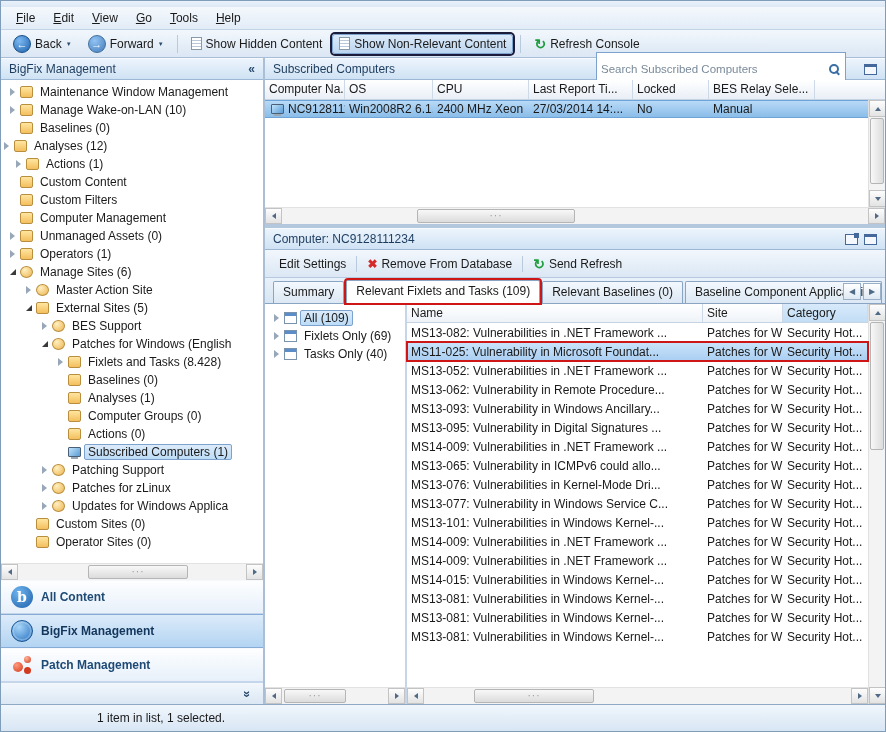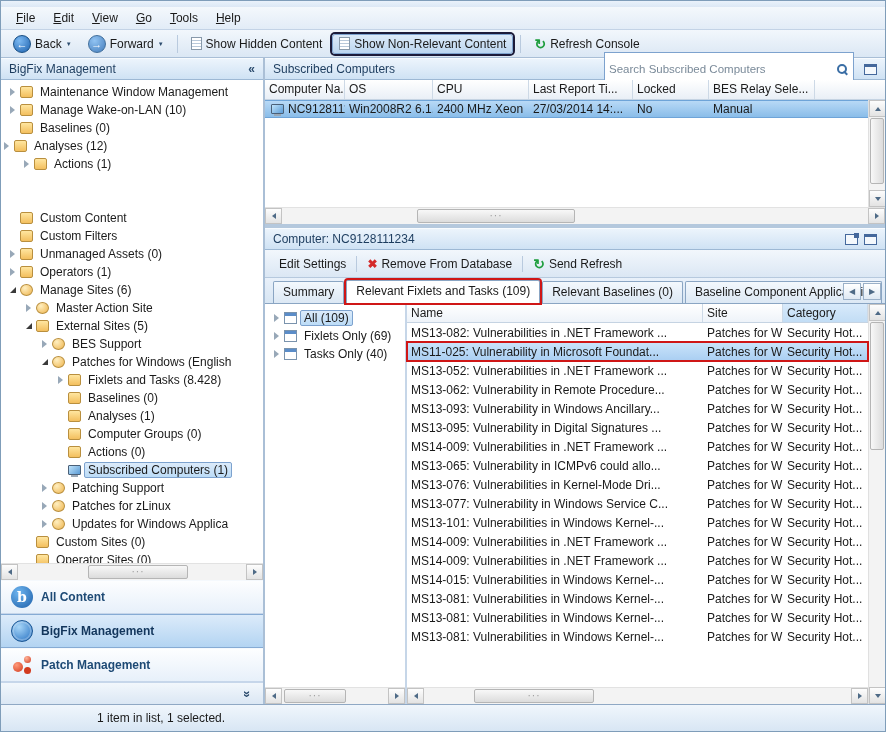--- a/index.html
+++ b/index.html
@@ -77,21 +77,21 @@
   .chevron-strip { height:22px; flex:0 0 22px; background:linear-gradient(#f2f7fc,#dbe7f4); border-top:1px solid #c6d6ea;
                    display:flex; justify-content:flex-end; align-items:center; padding-right:12px; }
   .chevrons { transform:rotate(90deg); display:inline-block; color:#2c4c6e; font-weight:bold; }
 
   
   .right { flex:1; display:flex; flex-direction:column; min-width:0; min-height:0; }
   .hsplitter { height:4px; background:#b4c8dd; }
 
   
   .search-box { display:flex; align-items:center; background:#fff; border:1px solid #7da2ce; border-radius:0;
-                height:34px; width:250px; padding:0 4px; margin-right:4px; }
+                height:34px; width:250px; padding:0 4px; margin-right:12px; }
   .search-box input { border:none; outline:none; flex:1; font-family:"Liberation Sans",sans-serif; font-size:11.5px; color:#333; }
   .search-box input::placeholder { color:#7a8a99; }
   .mag { position:relative; width:13px; height:13px; flex:0 0 13px; }
   .mag::before { content:""; position:absolute; width:6px; height:6px; border:2px solid #3a6ea5; border-radius:50%; top:1px; left:1px; }
   .mag::after { content:""; position:absolute; width:5px; height:2px; background:#3a6ea5; transform:rotate(45deg); top:9px; left:7px; }
   .win-icon { width:13px; height:11px; border:1px solid #44689c; background:#f4f8fc; margin-left:6px; flex:0 0 13px; }
   .win-icon.max { border-top-width:3px; }
   .win-icon.undock { position:relative; }
   .win-icon.undock::after { content:""; position:absolute; right:-2px; top:-2px; width:5px; height:5px; background:#44689c; }
 
@@ -232,34 +232,39 @@
           <div class="tree-row" style="padding-left: 6px;">
             <span class="arr no"></span>
             <span class="ti ti-baseline"></span>
             <span class="tl">Baselines (0)</span>
           </div>
           <div class="tree-row" style="">
             <span class="arr col"></span>
             <span class="ti ti-analysis"></span>
             <span class="tl">Analyses (12)</span>
           </div>
-          <div class="tree-row" style="padding-left: 20px; align-items: center;">
+          <div class="tree-row" style="padding-left: 12px; align-items: center;">
             <span class="arr col"></span>
             <span class="ti ti-action"></span>
             <span class="tl">Actions (1)</span>
           </div>
-          <div class="tree-row" style="padding-left: 6px; margin-top: 36px;">
+          <div class="tree-row" style="padding-left: 6px;">
             <span class="arr no"></span>
             <span class="ti ti-content"></span>
             <span class="tl">Custom Content</span>
           </div>
           <div class="tree-row" style="padding-left: 6px;">
             <span class="arr no"></span>
             <span class="ti ti-filter"></span>
             <span class="tl">Custom Filters</span>
+          </div>
+          <div class="tree-row" style="padding-left: 6px;">
+            <span class="arr no"></span>
+            <span class="ti ti-folder"></span>
+            <span class="tl">Computer Management</span>
           </div>
           <div class="tree-row" style="padding-left: 6px;">
             <span class="arr col"></span>
             <span class="ti ti-folder"></span>
             <span class="tl">Unmanaged Assets (0)</span>
           </div>
           <div class="tree-row" style="padding-left: 6px;">
             <span class="arr col"></span>
             <span class="ti ti-operator"></span>
             <span class="tl">Operators (1)</span>

